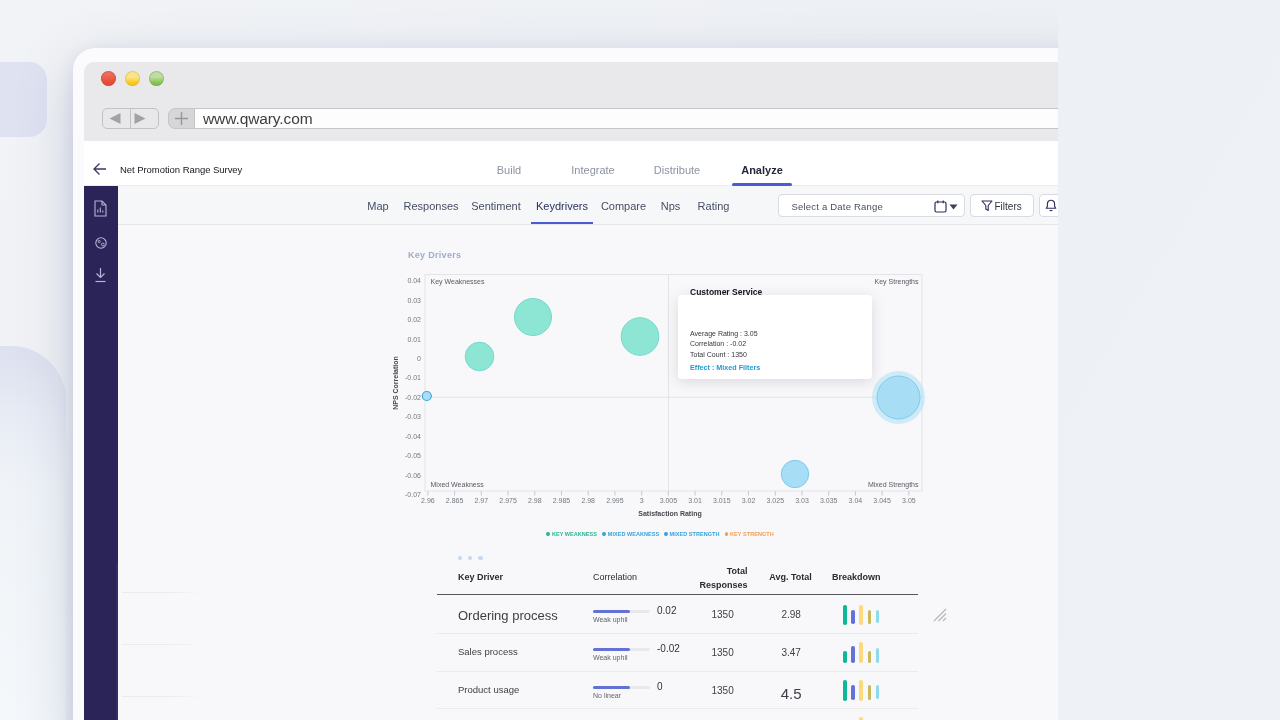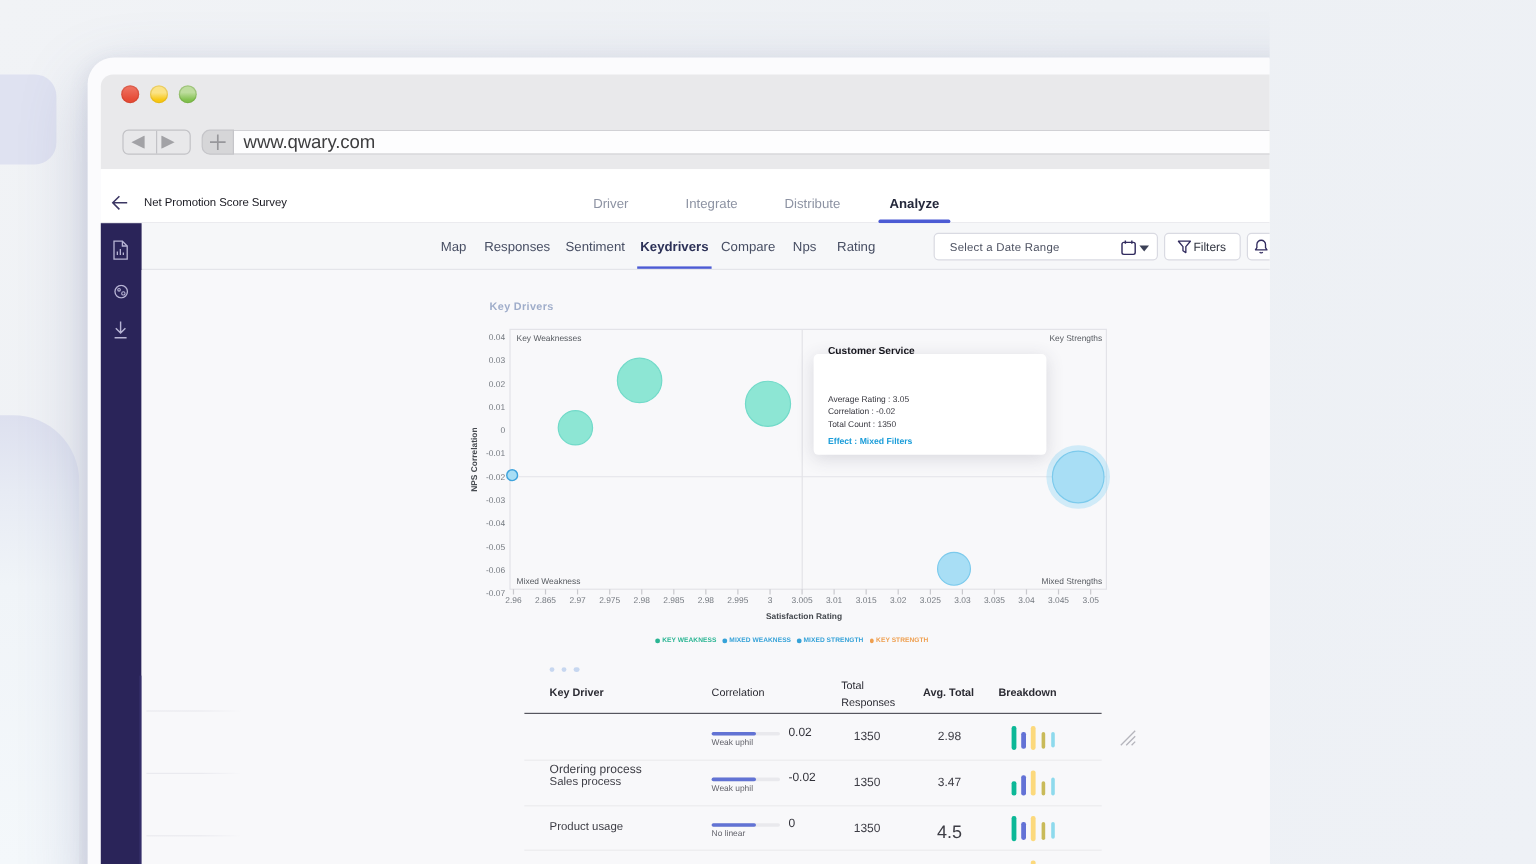--- a/index.html
+++ b/index.html
@@ -45,22 +45,22 @@
 <div class="abs" style="left:203px;top:109.5px;font-size:15.5px;color:#3d3d3f;letter-spacing:-.1px">www.qwary.com</div>
 <svg class="abs" style="left:1161px;top:110px" width="16" height="16" viewBox="0 0 16 16">
       <path d="M11.2 3.5 A5.7 5.7 0 1 0 13.2 8.4" fill="none" stroke="#97979c" stroke-width="1.1"></path>
       <path d="M9.6 1.1 L12.1 3.7 L9.5 6.1" fill="none" stroke="#97979c" stroke-width="1.1"></path>
     </svg>
 
 <div class="abs" style="left:84px;top:141px;width:1119px;height:44.5px;background:#fff;border-bottom:1px solid #ebebef"></div>
 <svg class="abs" style="left:92px;top:161.5px" width="15" height="14" viewBox="0 0 15 14">
       <path d="M14 7H2M7.5 1.5 2 7l5.5 5.5" fill="none" stroke="#3b3663" stroke-width="1.3"></path>
     </svg>
-<div class="abs" style="left:120px;top:163.5px;font-size:9.5px;color:#17171f;letter-spacing:-.05px">Net Promotion Score Survey</div>
-<div class="abs cx" style="left:509px;top:164px;font-size:11px;color:#8d93a3">Driver</div>
+<div class="abs" style="left:120px;top:163.5px;font-size:9.5px;color:#17171f;letter-spacing:-.05px">Net Promotion Range Survey</div>
+<div class="abs cx" style="left:509px;top:164px;font-size:11px;color:#8d93a3">Build</div>
 <div class="abs cx" style="left:593px;top:164px;font-size:11px;color:#8d93a3">Integrate</div>
 <div class="abs cx" style="left:677px;top:164px;font-size:11px;color:#8d93a3">Distribute</div>
 <div class="abs cx" style="left:762px;top:163.5px;font-size:11px;font-weight:bold;color:#23273a">Analyze</div>
 <div class="abs" style="left:732px;top:182.5px;width:60px;height:3px;background:#4c5bd4;border-radius:2px"></div>
 <svg class="abs" style="left:1103.5px;top:162.5px" width="16" height="11" viewBox="0 0 16 11">
       <path d="M1 5.5 Q8 -1.2 15 5.5 Q8 12.2 1 5.5 Z" fill="none" stroke="#5a5a62" stroke-width="1.2"></path>
       <circle cx="8.6" cy="5" r="2.1" fill="#5a5a62"></circle>
     </svg>
 <svg class="abs" style="left:1166.8px;top:160.8px" width="16" height="16" viewBox="0 0 16 16">
       <defs>
@@ -72,21 +72,21 @@
       <g clip-path="url(#avc)">
         <circle cx="7.7" cy="6.1" r="2.4" fill="#fff"></circle>
         <circle cx="7.7" cy="15.2" r="4.7" fill="#fff"></circle>
       </g>
     </svg>
 
 <div class="abs" style="left:84px;top:185.5px;width:1119px;height:39.5px;background:#f6f7f9;border-bottom:1px solid #e4e5ea"></div>
 <div class="abs cx" style="left:378px;top:200px;font-size:11px;color:#474e63">Map</div>
 <div class="abs cx" style="left:431px;top:200px;font-size:11px;color:#474e63">Responses</div>
 <div class="abs cx" style="left:496px;top:200px;font-size:11px;color:#474e63">Sentiment</div>
-<div class="abs cx" style="left:562px;top:199.5px;font-size:11px;font-weight:bold;color:#2c3157">Keydrivers</div>
+<div class="abs cx" style="left:562px;top:199.5px;font-size:11px;font-weight:normal;color:#2c3157">Keydrivers</div>
 <div class="abs cx" style="left:623.5px;top:200px;font-size:11px;color:#474e63">Compare</div>
 <div class="abs cx" style="left:670.5px;top:200px;font-size:11px;color:#474e63">Nps</div>
 <div class="abs cx" style="left:713.5px;top:200px;font-size:11px;color:#474e63">Rating</div>
 <div class="abs" style="left:531px;top:221.5px;width:62px;height:2.5px;background:#4c5bd4"></div>
 <div class="abs" style="left:777.5px;top:193.5px;width:187.5px;height:23px;background:#fff;border:1px solid #d9dae2;border-radius:4px"></div>
 <div class="abs" style="left:791.5px;top:201px;font-size:9.5px;color:#4b5060;letter-spacing:.2px">Select a Date Range</div>
 <svg class="abs" style="left:933.5px;top:199.5px" width="13" height="13" viewBox="0 0 13 13">
       <rect x="1" y="2" width="11" height="10" rx="1.5" fill="none" stroke="#312b5e" stroke-width="1.2"></rect>
       <path d="M3.8 0.5V3.2M9.2 0.5V3.2" stroke="#312b5e" stroke-width="1.2"></path>
     </svg>
@@ -215,28 +215,28 @@
 <div class="abs" style="left:607.8000000000001px;top:531px;font-size:5.5px;font-weight:bold;color:#35a2d8;letter-spacing:.05px">MIXED WEAKNESS</div>
 <div class="abs" style="left:664px;top:532.4px;width:3.8px;height:3.8px;border-radius:50%;background:#35a2d8"></div>
 <div class="abs" style="left:669.6px;top:531px;font-size:5.5px;font-weight:bold;color:#35a2d8;letter-spacing:.05px">MIXED STRENGTH</div>
 <div class="abs" style="left:724.5px;top:532.4px;width:3.8px;height:3.8px;border-radius:50%;background:#ef9f4f"></div>
 <div class="abs" style="left:730.1px;top:531px;font-size:5.5px;font-weight:bold;color:#ef9f4f;letter-spacing:.05px">KEY STRENGTH</div>
 <div class="abs" style="left:457.5px;top:555.5px;width:4.5px;height:4.5px;border-radius:50%;background:#c7d7f0"></div>
 <div class="abs" style="left:467.8px;top:555.5px;width:4.5px;height:4.5px;border-radius:50%;background:#c7d7f0"></div>
 <div class="abs" style="left:478.1px;top:555.5px;width:4.5px;height:4.5px;border-radius:50%;background:#c7d7f0"></div>
 <div class="abs" style="left:458px;top:571.5px;font-size:9px;font-weight:bold;color:#2b2b33">Key Driver</div>
 <div class="abs" style="left:593px;top:571.5px;font-size:9px;font-weight:normal;color:#2b2b33">Correlation</div>
-<div class="abs cx" style="left:723.5px;top:565px;font-size:9px;font-weight:normal;color:#2b2b33;text-align:left;line-height:13.5px">Total<br>Responses</div>
+<div class="abs cx" style="left:723.5px;top:565px;font-size:9px;font-weight:bold;color:#2b2b33;text-align:right;line-height:13.5px">Total<br>Responses</div>
 <div class="abs cx" style="left:790.5px;top:571.5px;font-size:9px;font-weight:bold;color:#2b2b33">Avg. Total</div>
 <div class="abs" style="left:832px;top:571.5px;font-size:9px;font-weight:bold;color:#2b2b33">Breakdown</div>
 <div class="abs" style="left:437px;top:593.5px;width:480.5px;height:1.2px;background:#56565e"></div>
 <div class="abs" style="left:437px;top:632.5px;width:480.5px;height:1px;background:#ebebee"></div>
 <div class="abs" style="left:437px;top:670.6px;width:480.5px;height:1px;background:#ebebee"></div>
 <div class="abs" style="left:437px;top:708.4px;width:480.5px;height:1px;background:#ebebee"></div>
-<div class="abs" style="left:458px;top:636px;font-size:10px;color:#3d3d45">Ordering process</div>
+<div class="abs" style="left:458px;top:608.0px;font-size:13px;color:#3d3d45">Ordering process</div>
 <div class="abs" style="left:593px;top:609.7px;width:56.5px;height:3.4px;border-radius:2px;background:#e9e9ed"></div>
 <div class="abs" style="left:593px;top:609.7px;width:37px;height:3.4px;border-radius:2px;background:#6273d4"></div>
 <div class="abs" style="left:593px;top:616.0px;font-size:7px;color:#63636b">Weak uphil</div>
 <div class="abs" style="left:657px;top:605.0px;font-size:10px;color:#32323a">0.02</div>
 <div class="abs cx" style="left:722.6px;top:609.0px;font-size:10px;color:#3d3d45">1350</div>
 <div class="abs cx" style="left:791.2px;top:609.0px;font-size:10px;color:#3d3d45">2.98</div>
 <div class="abs" style="left:458px;top:646.0px;font-size:9.5px;color:#3d3d45">Sales process</div>
 <div class="abs" style="left:593px;top:647.7px;width:56.5px;height:3.4px;border-radius:2px;background:#e9e9ed"></div>
 <div class="abs" style="left:593px;top:647.7px;width:37px;height:3.4px;border-radius:2px;background:#6273d4"></div>
 <div class="abs" style="left:593px;top:654.0px;font-size:7px;color:#63636b">Weak uphil</div>

